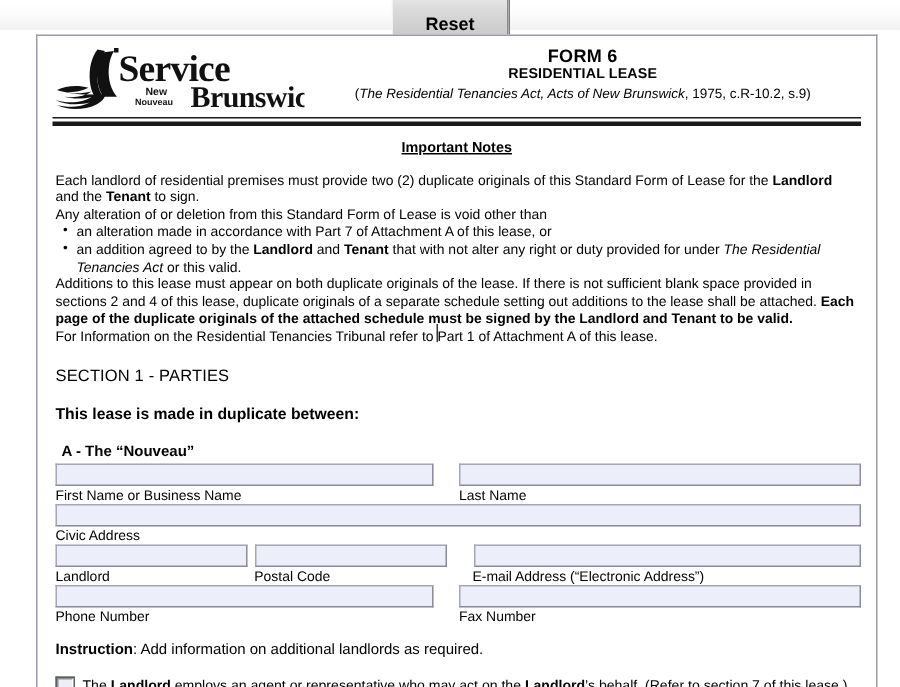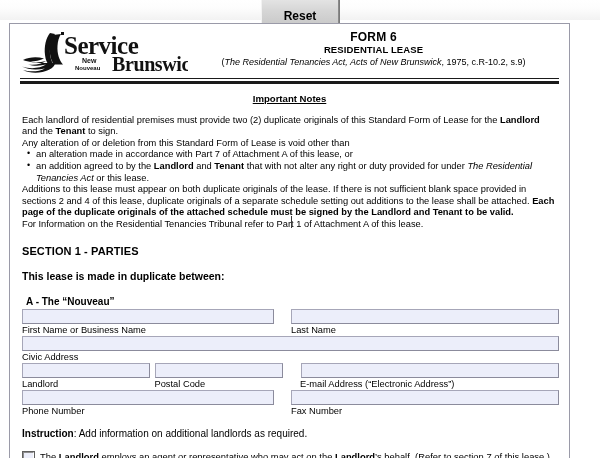--- a/index.html
+++ b/index.html
@@ -36,21 +36,21 @@
     box-shadow: 1px 1px 0 #7a7a7a;
     padding: 14px 22px 2px 22px;
     line-height: 13px;
     cursor: pointer;
     border-radius: 1px;
   }
 
   
   .page {
     position: absolute;
-    left: 9px;
+    left: 24px;
     top: 23px;
     width: 561px;
     height: 435px;
     background: #ffffff;
     border: 1px solid #9a9aa8;
     border-bottom: none;
     box-sizing: border-box;
     overflow: hidden;
   }
   .page-inner {
@@ -141,21 +141,21 @@
     content: "•";
     position: absolute;
     left: -9px;
     top: -1px;
     font-size: 9px;
   }
 
   
   .section-head {
     font-size: 11px;
-    font-weight: bold;
+    font-weight: normal;
     margin: 14px 0 0 2px;
     letter-spacing: 0.1px;
   }
   .lease-line {
     font-size: 10.5px;
     font-weight: bold;
     margin: 13px 0 0 2px;
   }
   .party-head {
     font-size: 10px;
@@ -296,21 +296,21 @@
 
     <div class="notes">
       <div class="notes-title">Important Notes</div>
 
       <p><span>Each landlord of residential premises must provide two (2) duplicate originals of this Standard Form of Lease for the </span><b>Landlord</b><span> and the </span><b>Tenant</b><span> to sign.</span></p>
 
       <p>Any alteration of or deletion from this Standard Form of Lease is void other than</p>
 
       <ul class="bullets">
         <li>an alteration made in accordance with Part 7 of Attachment A of this lease, or</li>
-        <li><span>an addition agreed to by the </span><b>Landlord</b><span> and </span><b>Tenant</b><span> that with not alter any right or duty provided for under </span><i>The Residential Tenancies Act</i><span> or this lease.</span></li>
+        <li><span>an addition agreed to by the </span><b>Landlord</b><span> and </span><b>Tenant</b><span> that with not alter any right or duty provided for under </span><i>The Residential Tenancies Act</i><span> or this valid.</span></li>
       </ul>
 
       <p><span>Additions to this lease must appear on both duplicate originals of the lease. If there is not sufficient blank space provided in sections 2 and 4 of this lease, duplicate originals of a separate schedule setting out additions to the lease shall be attached. </span><b>Each page of the duplicate originals of the attached schedule must be signed by the Landlord and Tenant to be valid.</b></p>
 
       <p>For Information on the Residential Tenancies Tribunal refer to Part 1 of Attachment A of this lease.</p>
     </div>
 
     <div class="section-head">SECTION 1 - PARTIES</div>
     <div class="lease-line">This lease is made in duplicate between:</div>
     <div class="party-head">A - The “Nouveau”</div>

